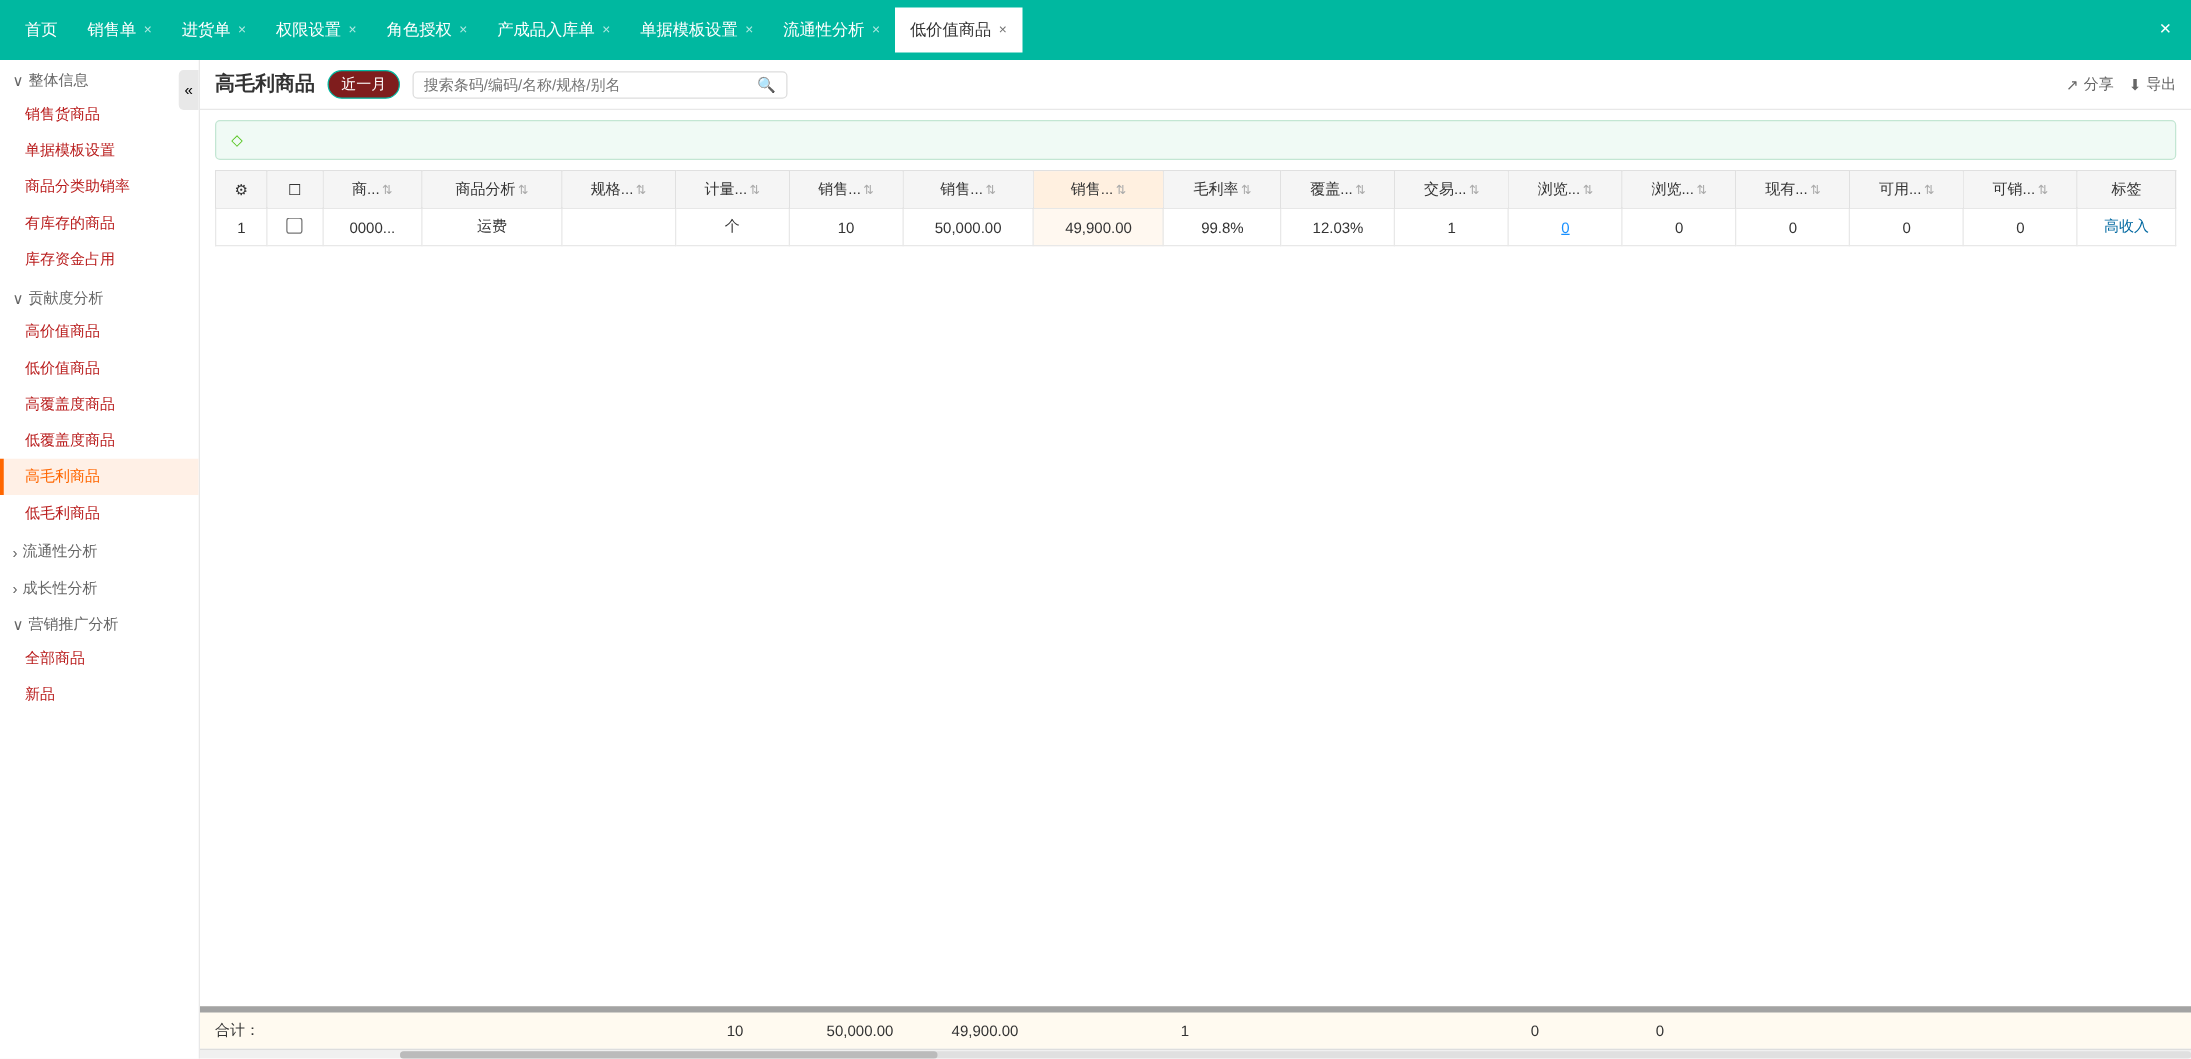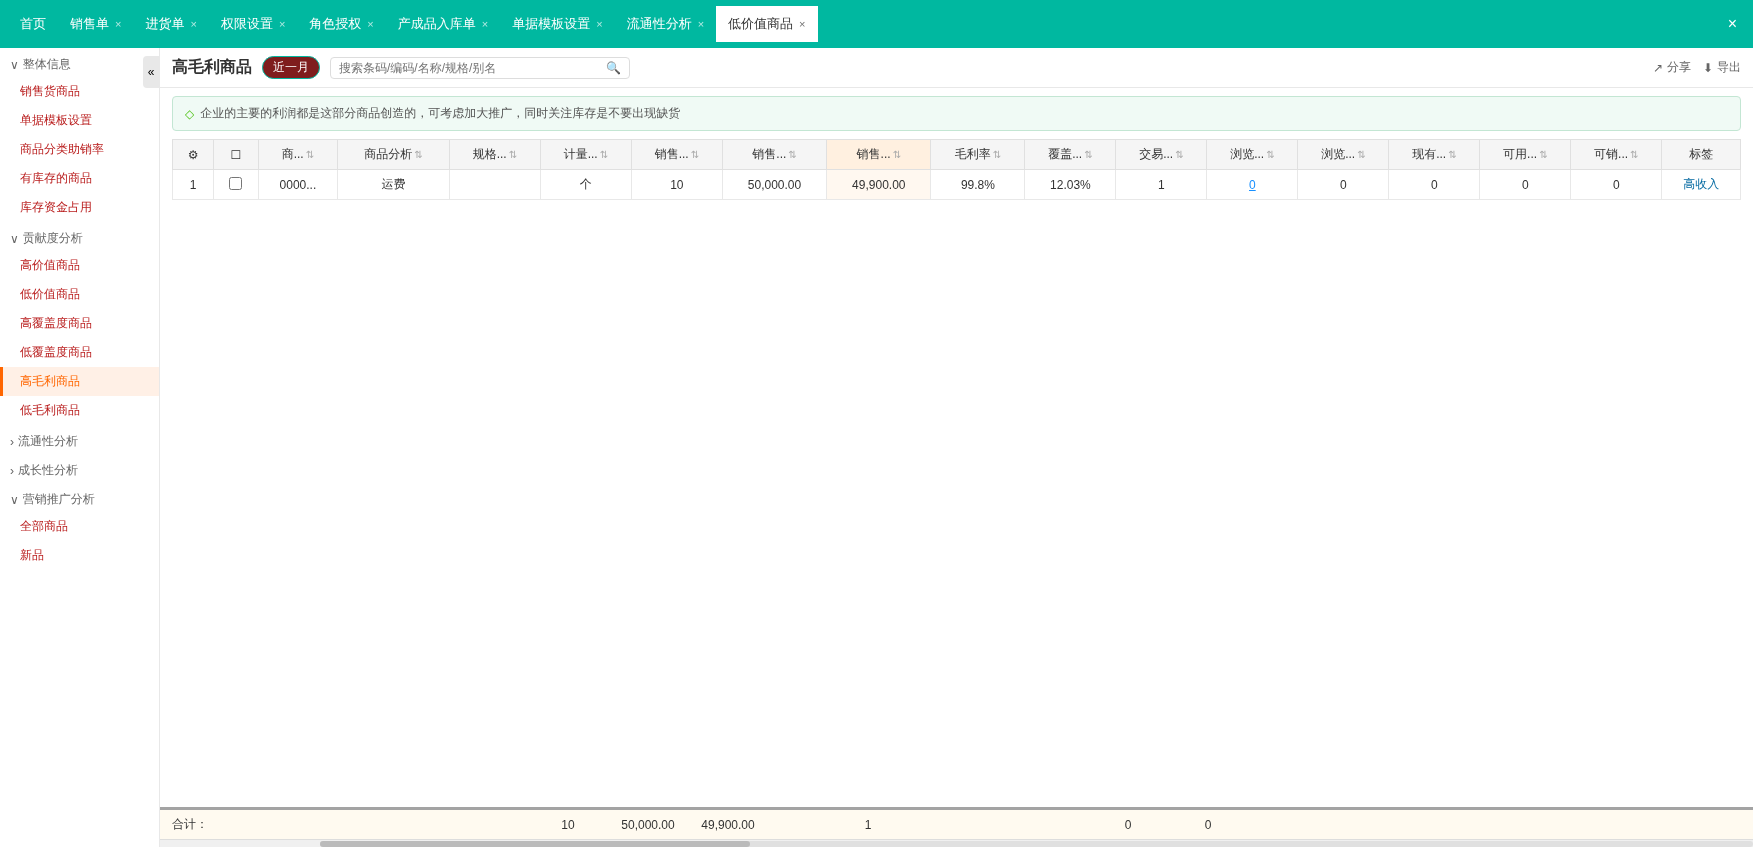--- a/index.html
+++ b/index.html
@@ -97,22 +97,22 @@
     }
     thead tr th .col-content { display: flex; align-items: center; justify-content: center; gap: 2px; }
     tbody tr td {
       border: 1px solid #e8e8e8; padding: 6px 8px; text-align: center; color: #333;
     }
     .tag-high { color: #0369a1; font-size: 12px; }
     .sort-icon { color: #aaa; font-size: 10px; }
 
     
     .table-footer {
-      display: flex; align-items: center; padding: 6px 12px; border-top: 3px solid #a3a3a3;
-      background: #fffaf0; flex-shrink: 0; font-size: 12px; color: #333;
+      display: flex; align-items: center; padding: 6px 12px; border-top: 5px solid #a3a3a3;
+      background: #fffaf0; flex-shrink: 0; gap: 20px; font-size: 12px; color: #333;
     }
     .footer-cell { min-width: 80px; text-align: center; }
 
     
     .bottom-scrollbar {
       height: 8px; background: #f0f0f0; border-top: 1px solid #ddd;
       display: flex; align-items: center; flex-shrink: 0;
     }
     .bottom-scrollbar-track {
       margin-left: 160px; flex: 1; background: #e0e0e0; height: 6px; border-radius: 3px; position: relative;
@@ -255,21 +255,20 @@
           </div>
           <div class="action-btn">
             <span>⬇</span>
             <span>导出</span>
           </div>
         </div>
       </div>
 
       <div class="info-banner">
         <span style="color:#52c41a;">◇</span>
-        <span>企业的主要的利润都是这部分商品创造的，可考虑加大推广，同时关注库存是不要出现缺货</span>
       </div>
 
       <div class="table-container">
         <table>
           <thead>
             <tr>
               <th>
                   <div class="col-content">⚙</div>
                 </th>
               <th>

